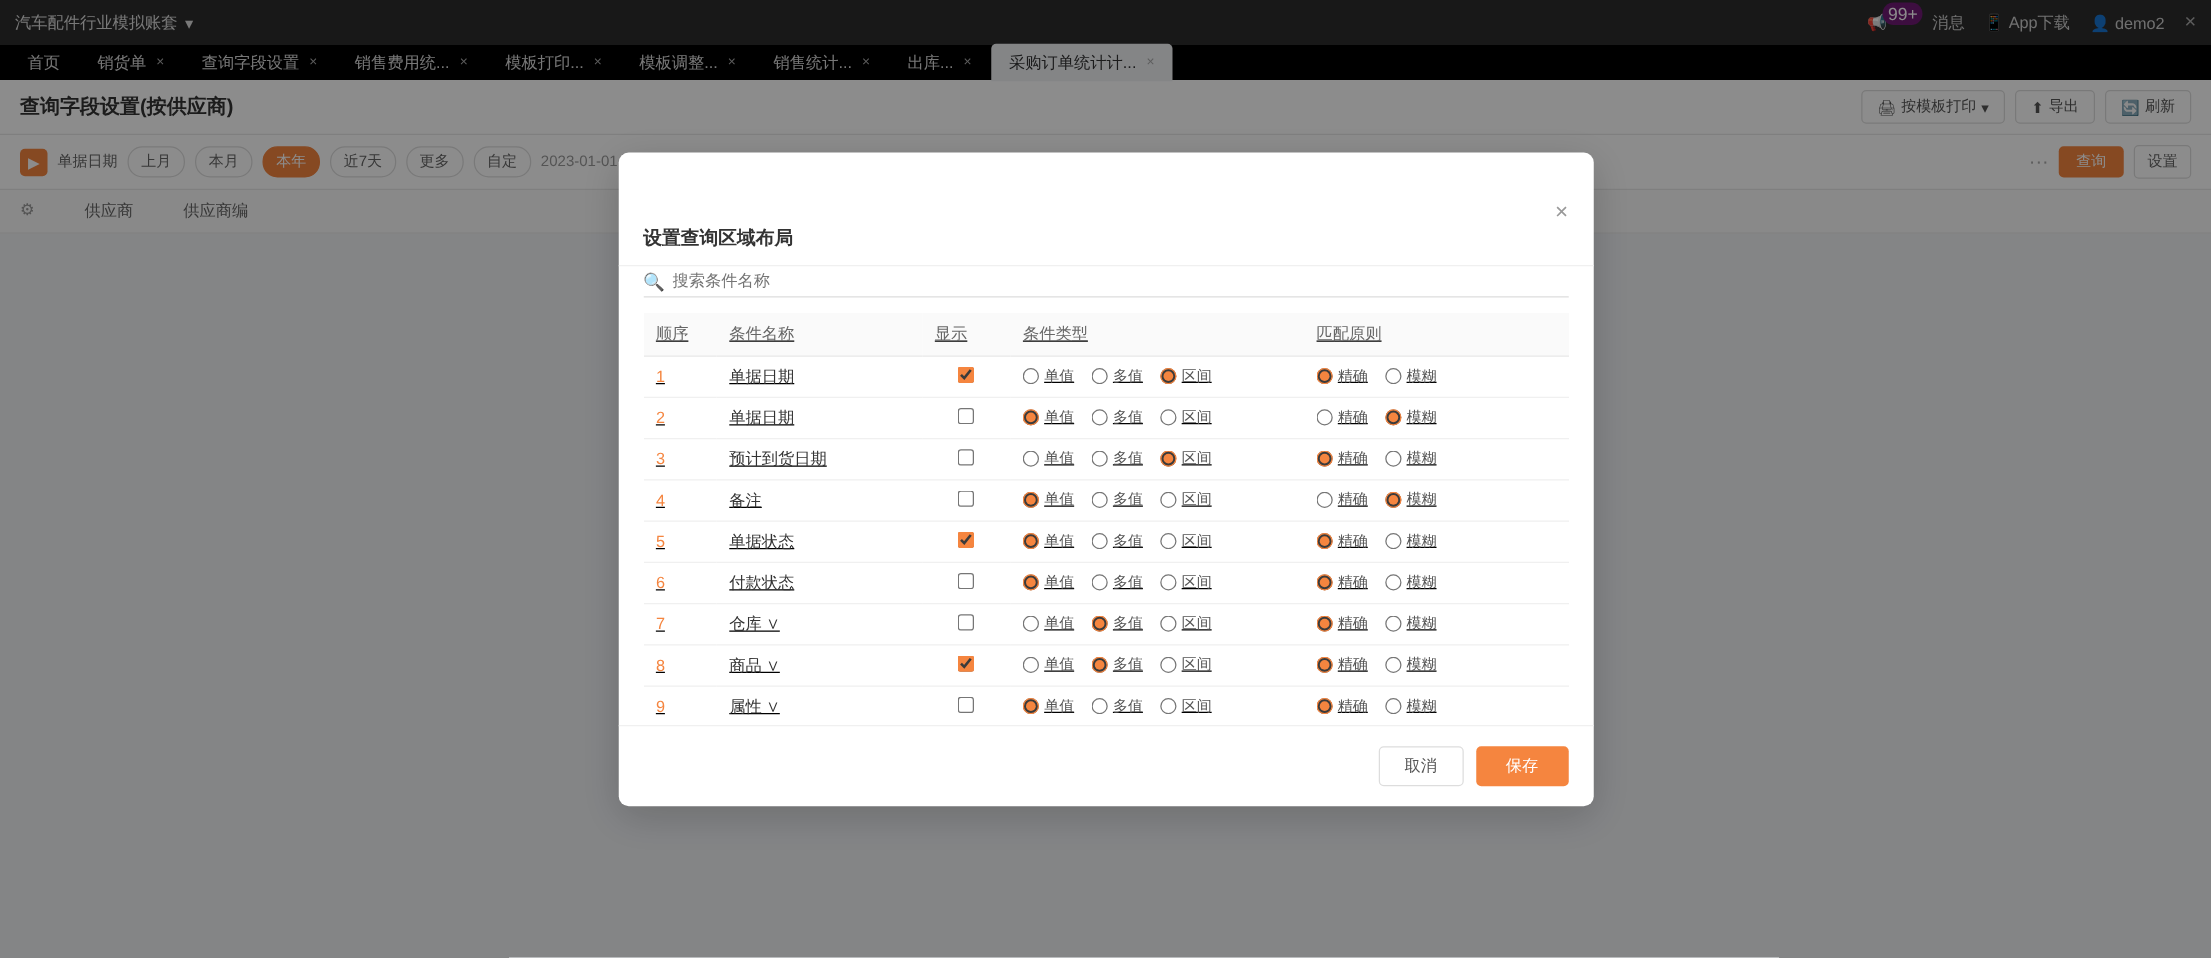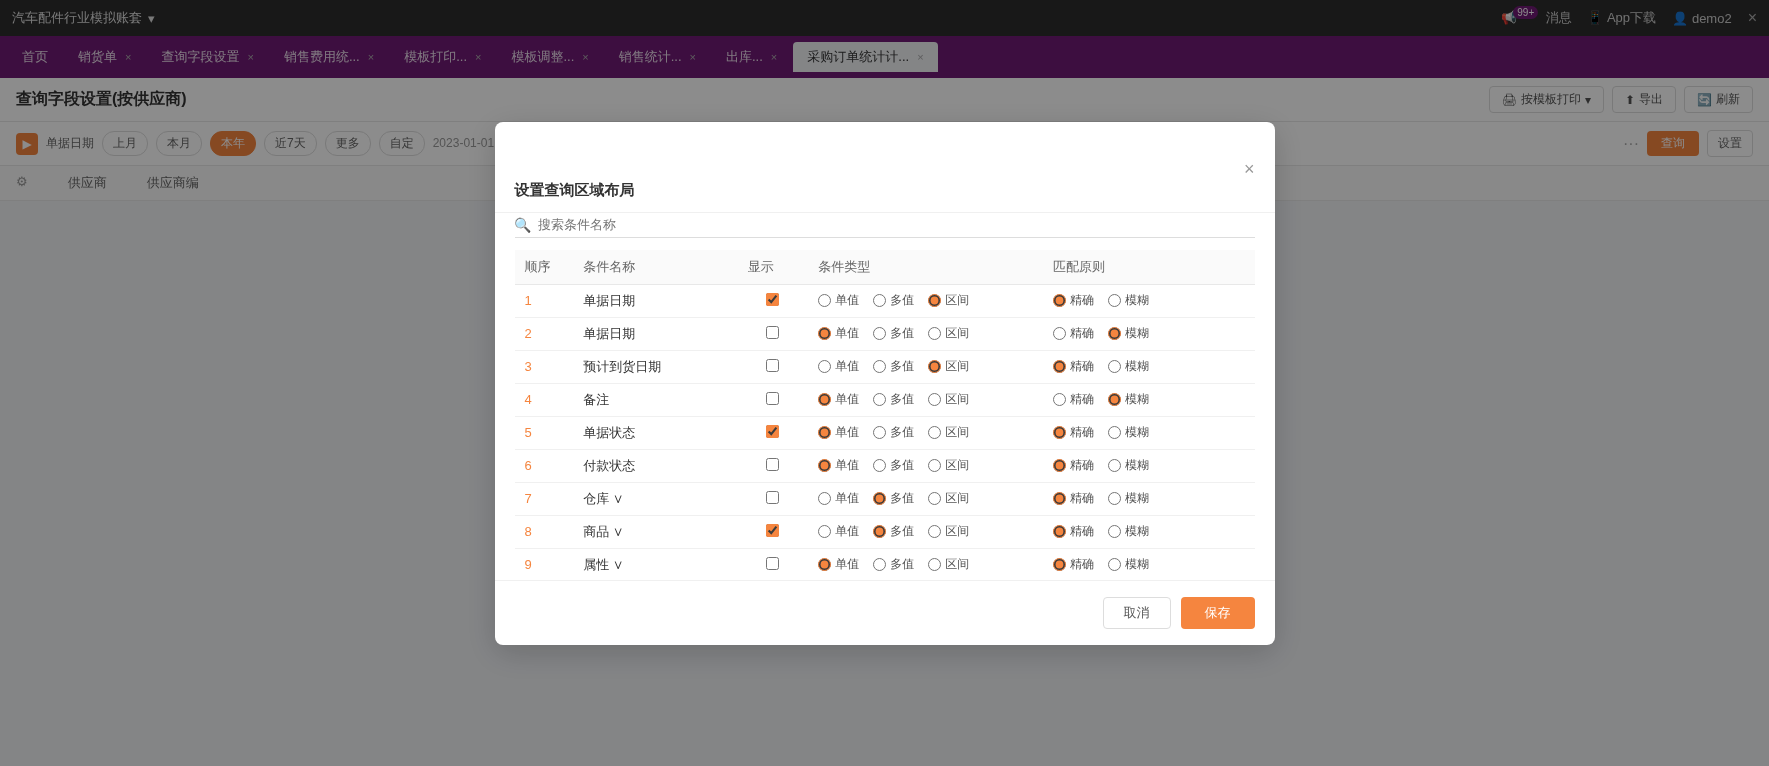--- a/index.html
+++ b/index.html
@@ -11,29 +11,29 @@
       height: 36px;
       display: flex;
       align-items: center;
       justify-content: space-between;
       padding: 0 12px;
       color: #ccc;
     }
     .top-bar-left { font-size: 13px; color: #ddd; display: flex; align-items: center; gap: 6px; }
     .top-bar-right { display: flex; align-items: center; gap: 16px; font-size: 13px; color: #ccc; }
     .top-bar-right .badge {
-      background: #701a75; color: #fff; border-radius: 10px; font-size: 10px;
+      background: #701a75; color: #fff; border-radius: 10px; font-size: 14px;
       padding: 1px 4px; position: relative; top: -6px; left: -4px;
     }
     .top-bar-close { color: #aaa; cursor: pointer; font-size: 16px; }
 
     
     .tab-nav {
-      background: #701a75;
-      height: 42px;
+      background: #000000;
+      height: 28px;
       display: flex;
       align-items: center;
       padding: 0 8px;
       gap: 2px;
     }
     .tab-item {
       padding: 6px 14px;
       color: rgba(255,255,255,0.85);
       border-radius: 4px 4px 0 0;
       cursor: pointer;
@@ -190,20 +190,21 @@
       border-bottom: 1px solid #f0f0f0;
       color: #333;
       vertical-align: middle;
     }
     .order-num { color: #f5853f; font-weight: 500; }
 
     .table-scroll {
       overflow-y: auto;
       max-height: 330px;
       flex: 1;
+      text-decoration: underline;
     }
 
     
     .radio-group { display: flex; gap: 14px; align-items: center; }
     .radio-item { display: flex; align-items: center; gap: 4px; cursor: pointer; font-size: 12px; color: #555; }
     .radio-item input[type="radio"] { accent-color: #f5853f; cursor: pointer; }
 
     
     .modal-footer {
       display: flex;

